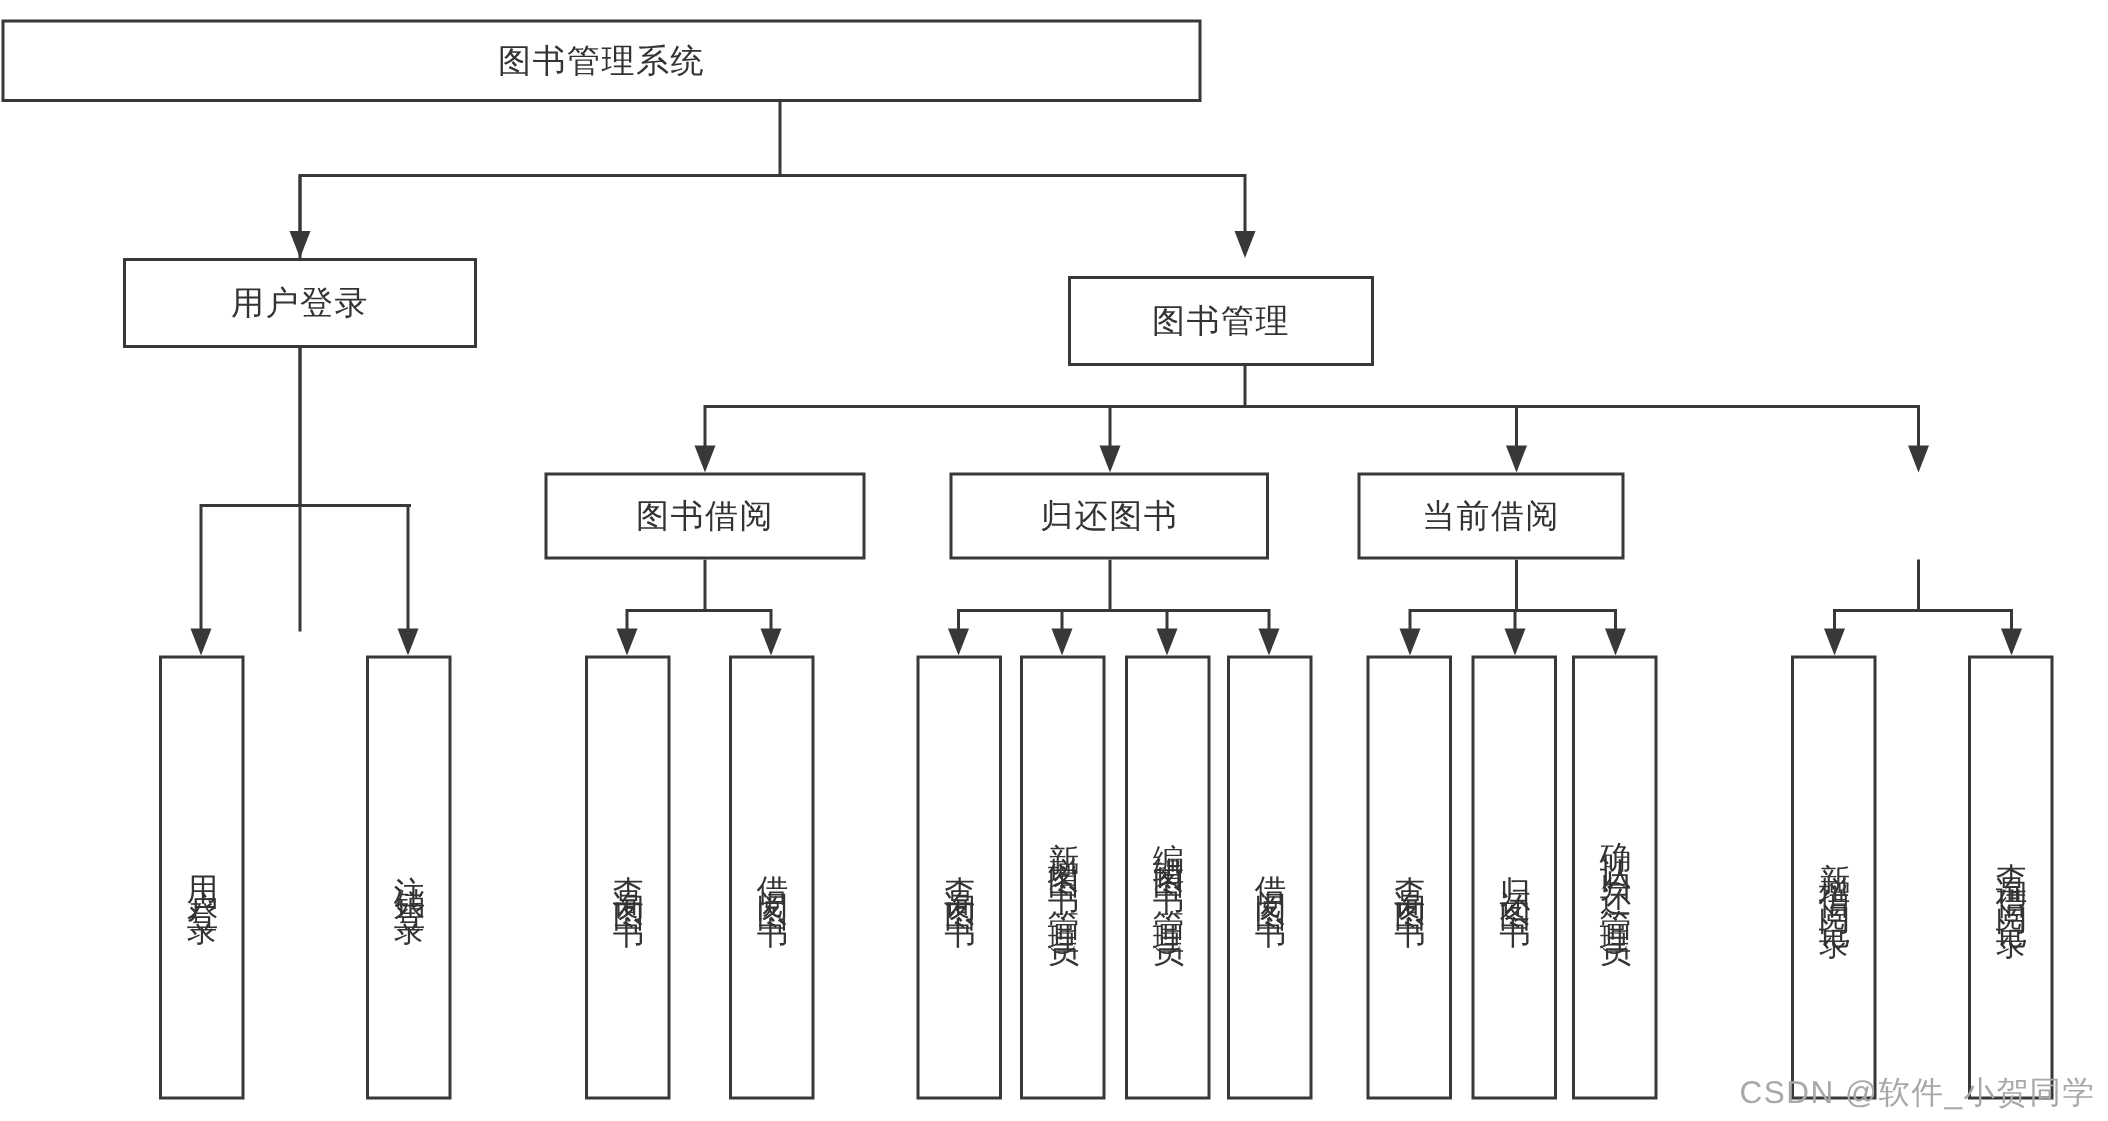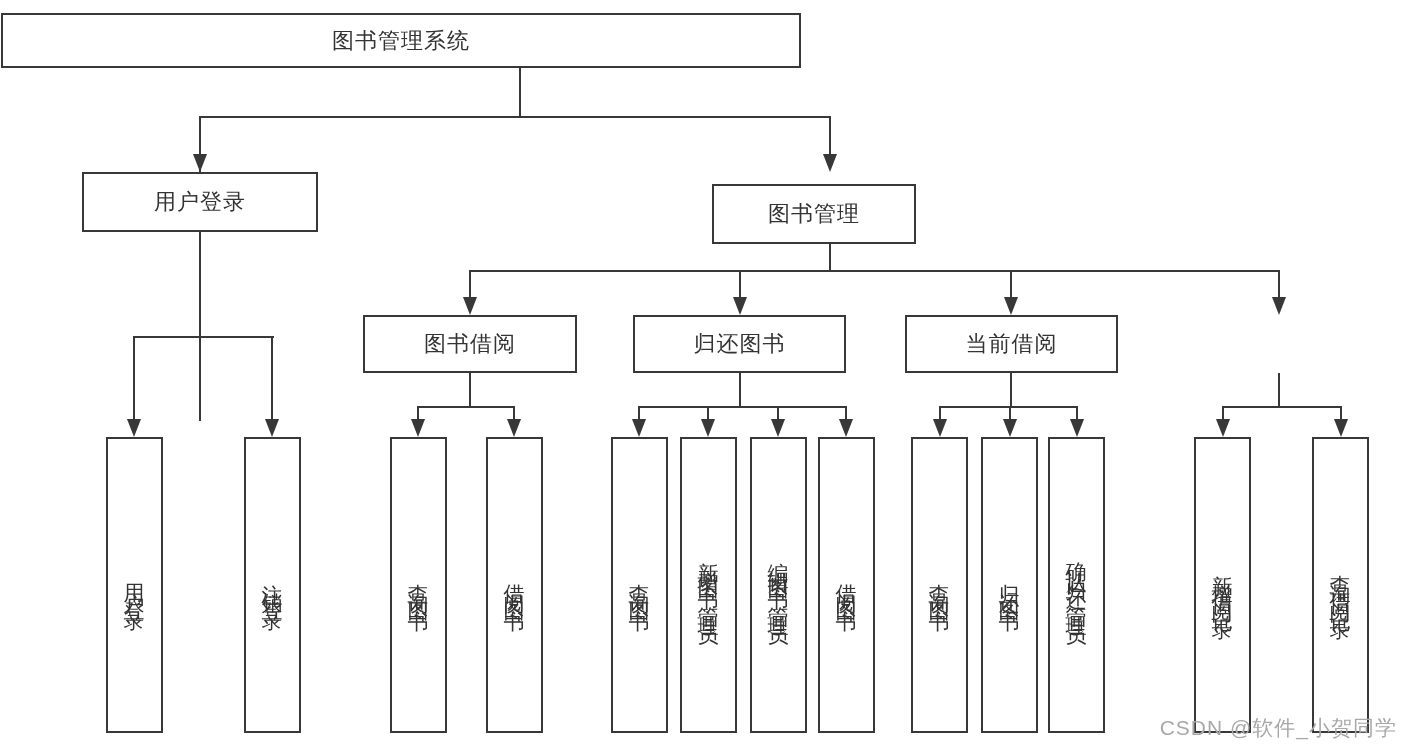--- a/index.html
+++ b/index.html
@@ -75,21 +75,21 @@
     <polygon class="ah" points="1334,419 1348,419 1341,437"></polygon>
   </svg>
 
   <div class="box h-box" style="left:1px;top:13px;width:800px;height:55px">图书管理系统</div>
 
   <div class="box h-box" style="left:82px;top:172px;width:236px;height:60px">用户登录</div>
   <div class="box h-box" style="left:712px;top:184px;width:204px;height:60px">图书管理</div>
 
   <div class="box h-box" style="left:363px;top:315px;width:214px;height:58px">图书借阅</div>
   <div class="box h-box" style="left:633px;top:315px;width:213px;height:58px">归还图书</div>
-  <div class="box h-box" style="left:905px;top:315px;width:213px;height:58px">当前借阅</div>
+  <div class="box h-box" style="left:905px;top:315px;width:178px;height:58px">当前借阅</div>
 
   <div class="box leaf" style="left:106px;top:437px;width:57px;height:296px">用户登录</div>
   <div class="box leaf" style="left:244px;top:437px;width:57px;height:296px">注销登录</div>
 
   <div class="box leaf" style="left:390px;top:437px;width:57px;height:296px">查询图书</div>
   <div class="box leaf" style="left:486px;top:437px;width:57px;height:296px">借阅图书</div>
 
   <div class="box leaf" style="left:611px;top:437px;width:57px;height:296px">查询图书</div>
   <div class="box leaf" style="left:680px;top:437px;width:57px;height:296px">新增图书（管理员）</div>
   <div class="box leaf" style="left:750px;top:437px;width:57px;height:296px">编辑图书（管理员）</div>

